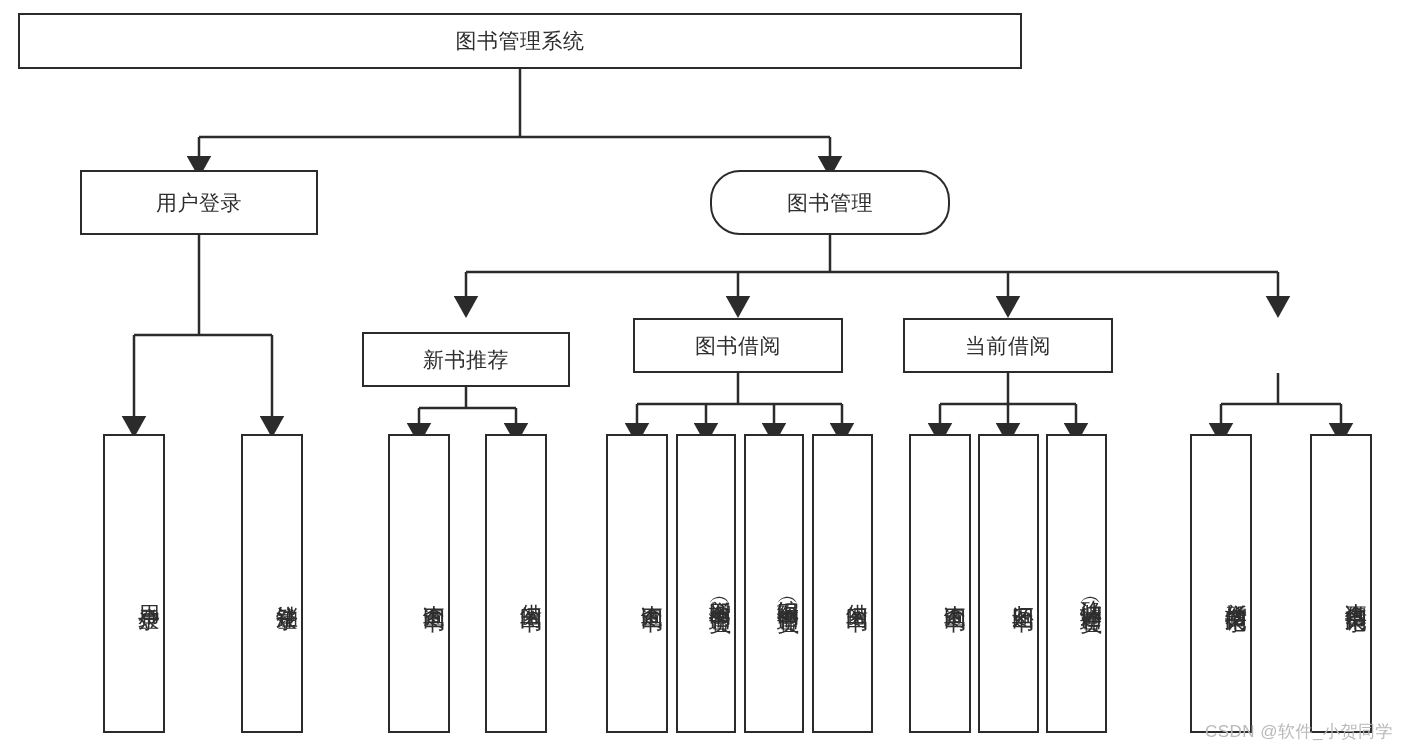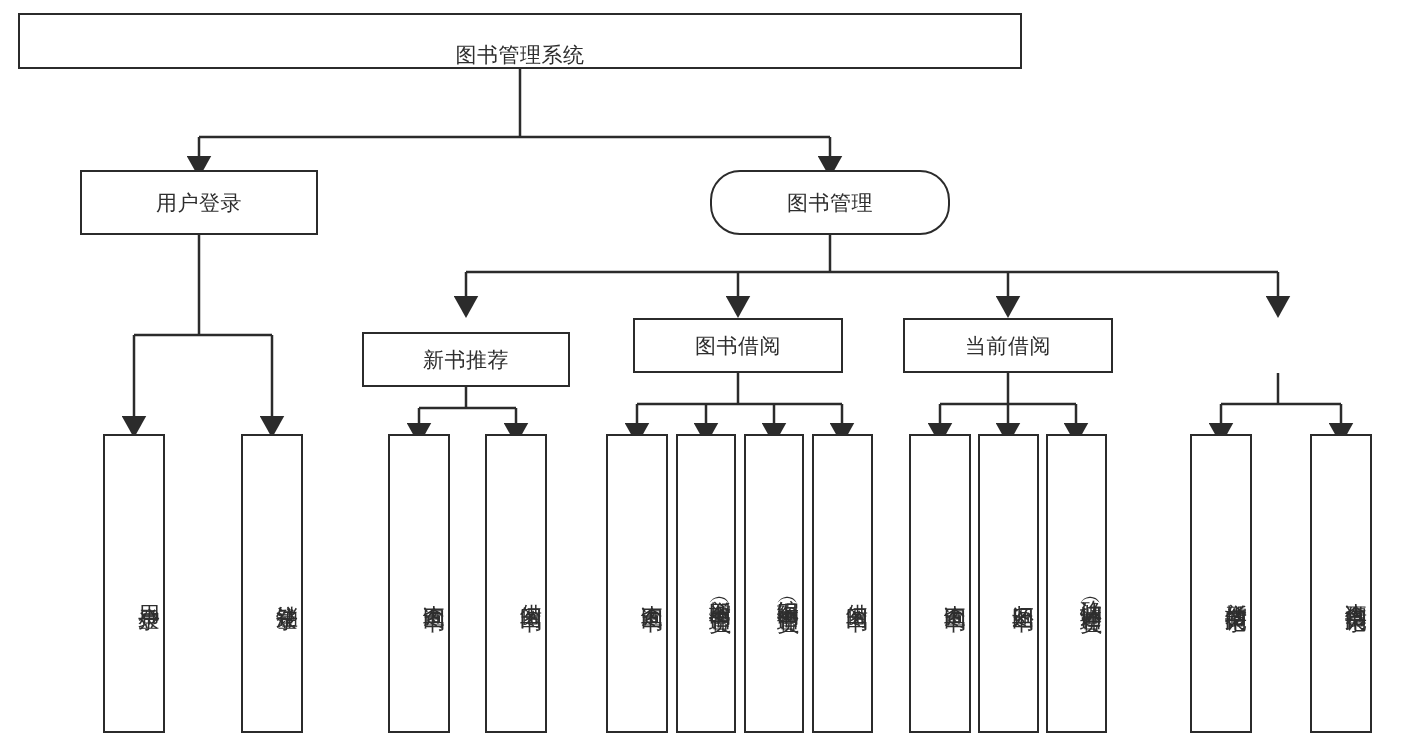--- a/index.html
+++ b/index.html
@@ -118,21 +118,21 @@
       <path d="M1008,404 L1008,425" marker-end="url(#arrow)"></path>
       <path d="M1076,404 L1076,425" marker-end="url(#arrow)"></path>
 
       <path d="M1278,373 L1278,404"></path>
       <path d="M1221,404 L1341,404"></path>
       <path d="M1221,404 L1221,425" marker-end="url(#arrow)"></path>
       <path d="M1341,404 L1341,425" marker-end="url(#arrow)"></path>
     </g>
   </svg>
 
-  <div class="node horizontal root" style="left:18px; top:13px; width:1004px; height:56px;align-items:flex-end;">
+  <div class="node horizontal root" style="left:18px; top:13px; width:1004px; height:56px;">
     <span>图书管理系统</span>
   </div>
 
   <div class="node horizontal" style="left:80px; top:170px; width:238px; height:65px;">
     <span>用户登录</span>
   </div>
   <div class="node horizontal" style="left:710px; top:170px; width:240px; height:65px;border-radius:30px;">
     <span>图书管理</span>
   </div>
 
@@ -183,14 +183,15 @@
     <span>确认归还（管理员）</span>
   </div>
 
   <div class="node vertical" style="left:1190px; top:434px; width:62px; height:299px;">
     <span>新增借阅记录</span>
   </div>
   <div class="node vertical" style="left:1310px; top:434px; width:62px; height:299px;">
     <span>查询借阅记录</span>
   </div>
 
+  <div class="watermark">CSDN @软件_小贺同学</div>
 
 </div>
 
 </body></html>

